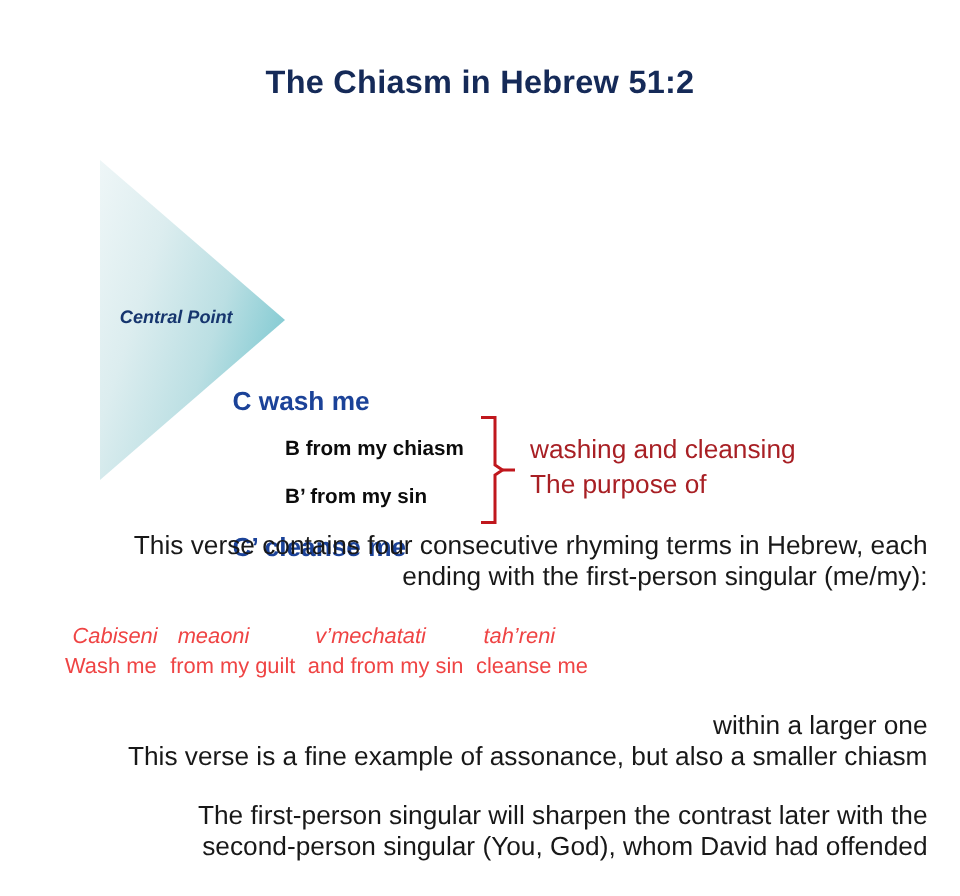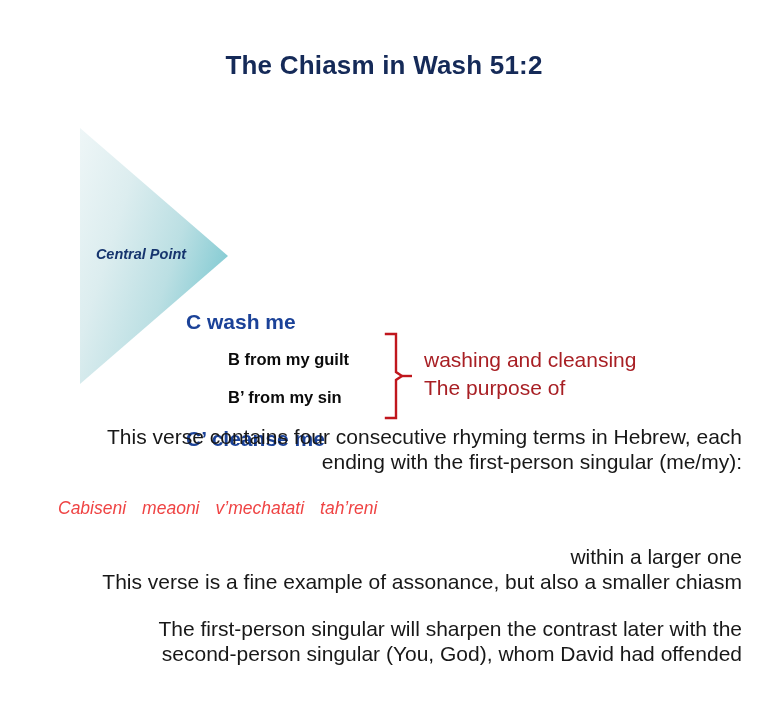--- a/index.html
+++ b/index.html
@@ -142,21 +142,21 @@
   }
   #hebrew-gloss .gloss {
     font-style: normal;
     font-size: 17.5px;
     line-height: 24px;
   }
 </style>
 </head>
 <body>
 
-<div id="slide-title">The Chiasm in Wash 51:2</div>
+<div id="slide-title">The Chiasm in Hebrew 51:2</div>
 
 <div id="chiasm-diagram">
 
   <div id="central-point-triangle">
     <svg viewBox="0 0 152 256" xmlns="http://www.w3.org/2000/svg" aria-hidden="true">
       <defs>
         <linearGradient id="tealgrad" x1="0" y1="0" x2="1" y2="0.55">
           <stop offset="0%" stop-color="#eef6f7"></stop>
           <stop offset="35%" stop-color="#dcedef"></stop>
           <stop offset="70%" stop-color="#bbdfe3"></stop>
@@ -164,21 +164,21 @@
         </linearGradient>
       </defs>
       <polygon points="2,0 2,256 150,128" fill="url(#tealgrad)"></polygon>
     </svg>
   </div>
 
   <div id="central-point-label">Central Point</div>
 
   <div class="chiasm-line chiasm-outer" id="chiasm-line-c">C  wash me</div>
 
-  <div class="chiasm-line chiasm-inner" id="chiasm-line-b">B  from my guilt</div>
+  <div class="chiasm-line chiasm-inner" id="chiasm-line-b">B  from my chiasm</div>
 
   <div class="chiasm-line chiasm-inner" id="chiasm-line-bprime">B’ from my sin</div>
 
   <div class="chiasm-line chiasm-outer" id="chiasm-line-cprime">C’ cleanse me</div>
 
   <div id="purpose-brace">
     <svg width="40" height="88" viewBox="0 0 40 88" xmlns="http://www.w3.org/2000/svg" aria-hidden="true">
       <path d="M 14 2 L 24 2 L 24 40 L 30 44 L 24 48 L 24 86 L 14 86" fill="none" stroke="#c0171d" stroke-width="2.4" stroke-linecap="square" stroke-linejoin="miter"></path>
       <line x1="30" y1="44" x2="44" y2="44" stroke="#c0171d" stroke-width="2.4"></line>
     </svg>
@@ -198,20 +198,26 @@
   </p>
 
   <table id="hebrew-gloss">
     <tbody>
       <tr>
         <td class="translit">Cabiseni</td>
         <td class="translit">meaoni</td>
         <td class="translit">v’mechatati</td>
         <td class="translit">tah’reni</td>
       </tr>
+      <tr>
+        <td class="gloss">Wash me</td>
+        <td class="gloss">from my guilt</td>
+        <td class="gloss">and from my sin</td>
+        <td class="gloss">cleanse me</td>
+      </tr>
     </tbody>
   </table>
 
   <p class="body-paragraph">
     <span class="para-line">within a larger one</span>
     <span class="para-line">This verse is a fine example of assonance, but also a smaller chiasm</span>
   </p>
 
   <p class="body-paragraph">
     <span class="para-line">The first-person singular will sharpen the contrast later with the</span>

